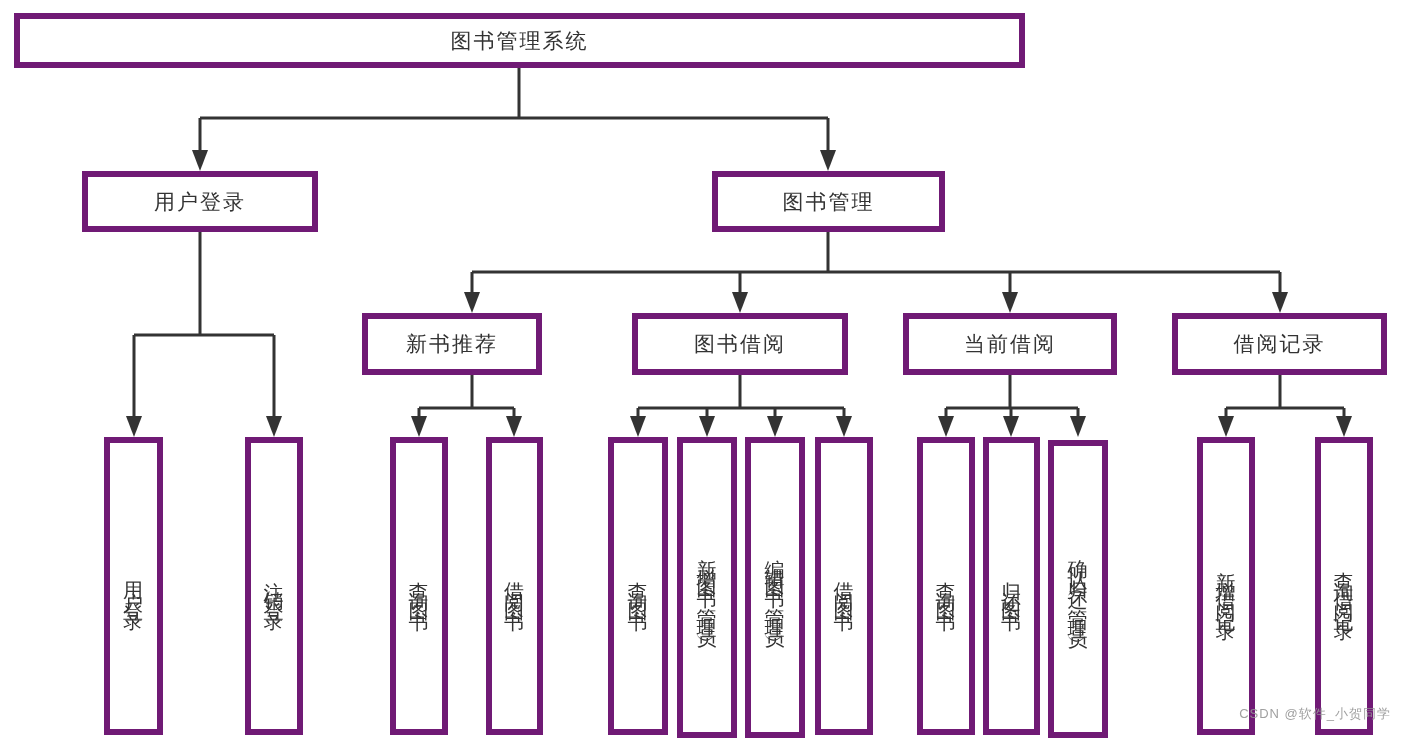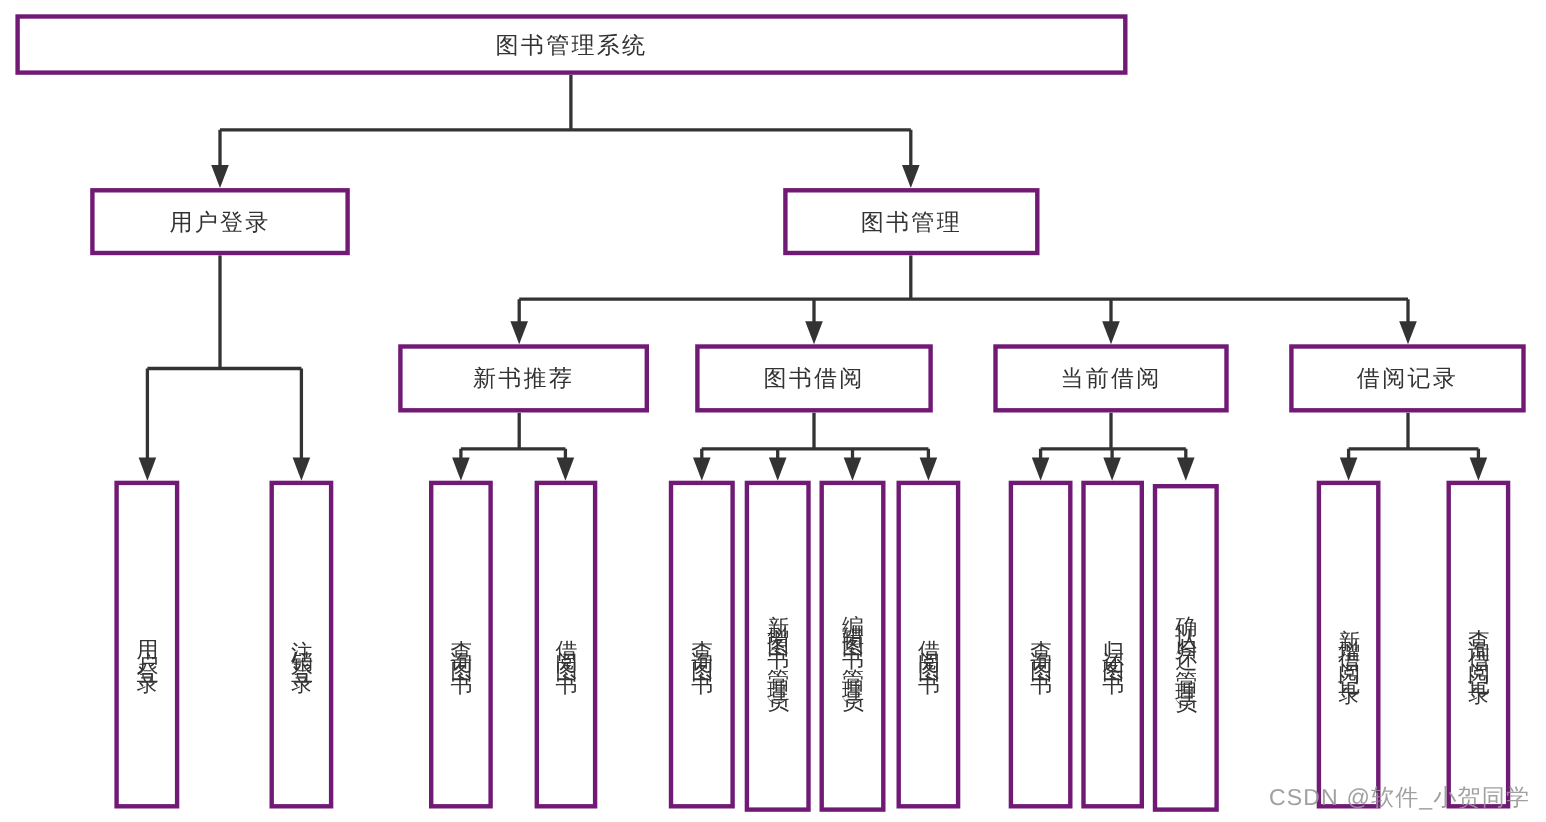--- a/index.html
+++ b/index.html
@@ -18,21 +18,21 @@
   .connectors {
     position: absolute;
     left: 0;
     top: 0;
     width: 1405px;
     height: 747px;
   }
   .node {
     position: absolute;
     box-sizing: border-box;
-    border: 4px solid #701a75;
+    border: 6px solid #701a75;
     background: #ffffff;
     color: #333333;
     display: flex;
     align-items: center;
     justify-content: center;
     text-align: center;
   }
   .hlabel {
     font-size: 21px;
     letter-spacing: 2px;
@@ -41,22 +41,22 @@
   .leaf .vtext {
     writing-mode: vertical-rl;
     font-size: 20px;
     letter-spacing: 10px;
     line-height: 1;
     white-space: nowrap;
   }
   .watermark {
     position: absolute;
     right: 14px;
-    bottom: 8px;
-    font-size: 21px;
+    bottom: 24px;
+    font-size: 13px;
     color: rgba(150, 150, 150, 0.9);
     letter-spacing: 1px;
     white-space: nowrap;
     margin-top: 31px;
   }
 </style>
 </head>
 <body>
 
 <div class="canvas">
@@ -105,21 +105,21 @@
     <span class="hlabel">图书管理系统</span>
   </div>
 
   <div class="node" style="left:82px; top:171px; width:236px; height:61px;">
     <span class="hlabel">用户登录</span>
   </div>
   <div class="node" style="left:712px; top:171px; width:233px; height:61px;font-family:Liberation Mono, monospace;">
     <span class="hlabel">图书管理</span>
   </div>
 
-  <div class="node" style="left:362px; top:313px; width:228px; height:62px;">
+  <div class="node" style="left:362px; top:313px; width:180px; height:62px;">
     <span class="hlabel">新书推荐</span>
   </div>
   <div class="node" style="left:903px; top:313px; width:214px; height:62px;">
     <span class="hlabel">当前借阅</span>
   </div>
   <div class="node" style="left:632px; top:313px; width:216px; height:62px;">
     <span class="hlabel">图书借阅</span>
   </div>
   <div class="node" style="left:1172px; top:313px; width:215px; height:62px;font-family:Liberation Mono, monospace;">
     <span class="hlabel">借阅记录</span>

